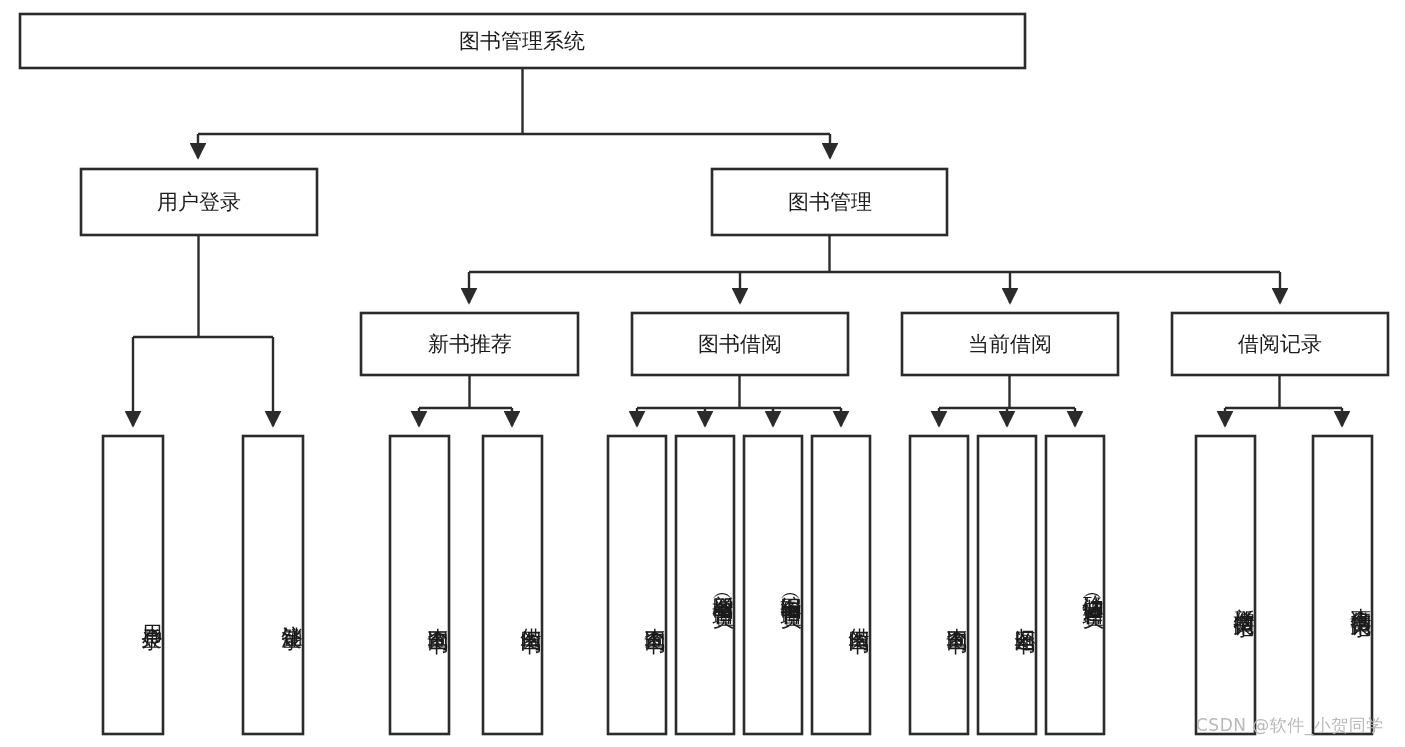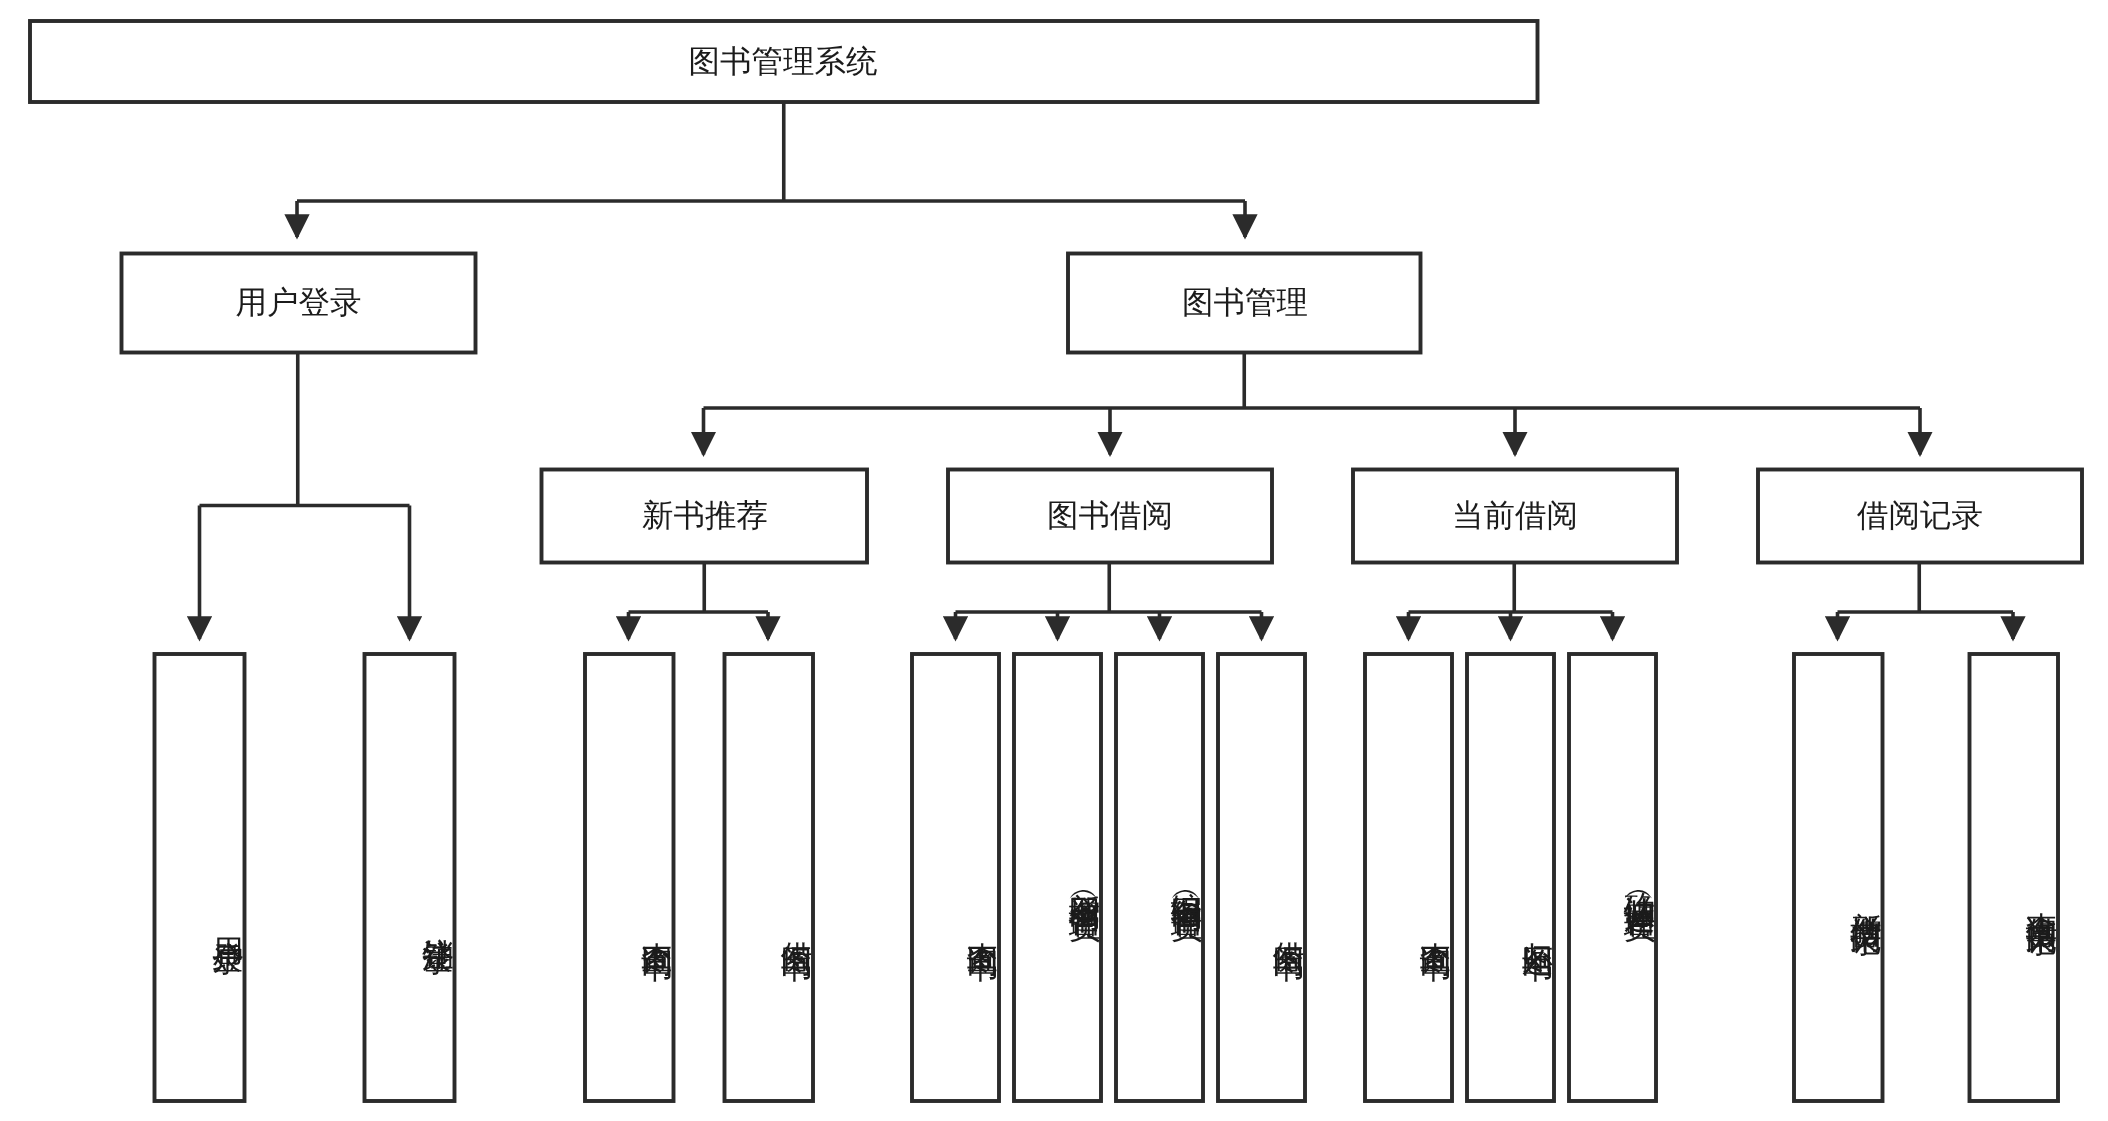--- a/index.html
+++ b/index.html
@@ -217,14 +217,15 @@
   <div class="leaf-label" style="left:910px; top:500px;  width:58px; height:230px;">查询图书</div>
 
   <div class="leaf-label" style="left:978px; top:500px;  width:58px; height:230px;">归还图书</div>
 
   <div class="leaf-label" style="left:1046px; top:442px; width:58px; height:290px;">确认归还（管理员）</div>
 
   <div class="leaf-label" style="left:1196px; top:466px; width:59px; height:262px;">新增借阅记录</div>
 
   <div class="leaf-label" style="left:1313px; top:466px; width:59px; height:262px;">查询借阅记录</div>
 
+  <div class="watermark" style="left:1196px; top:714px;">CSDN @软件_小贺同学</div>
 
 </div>
 
 </body></html>

